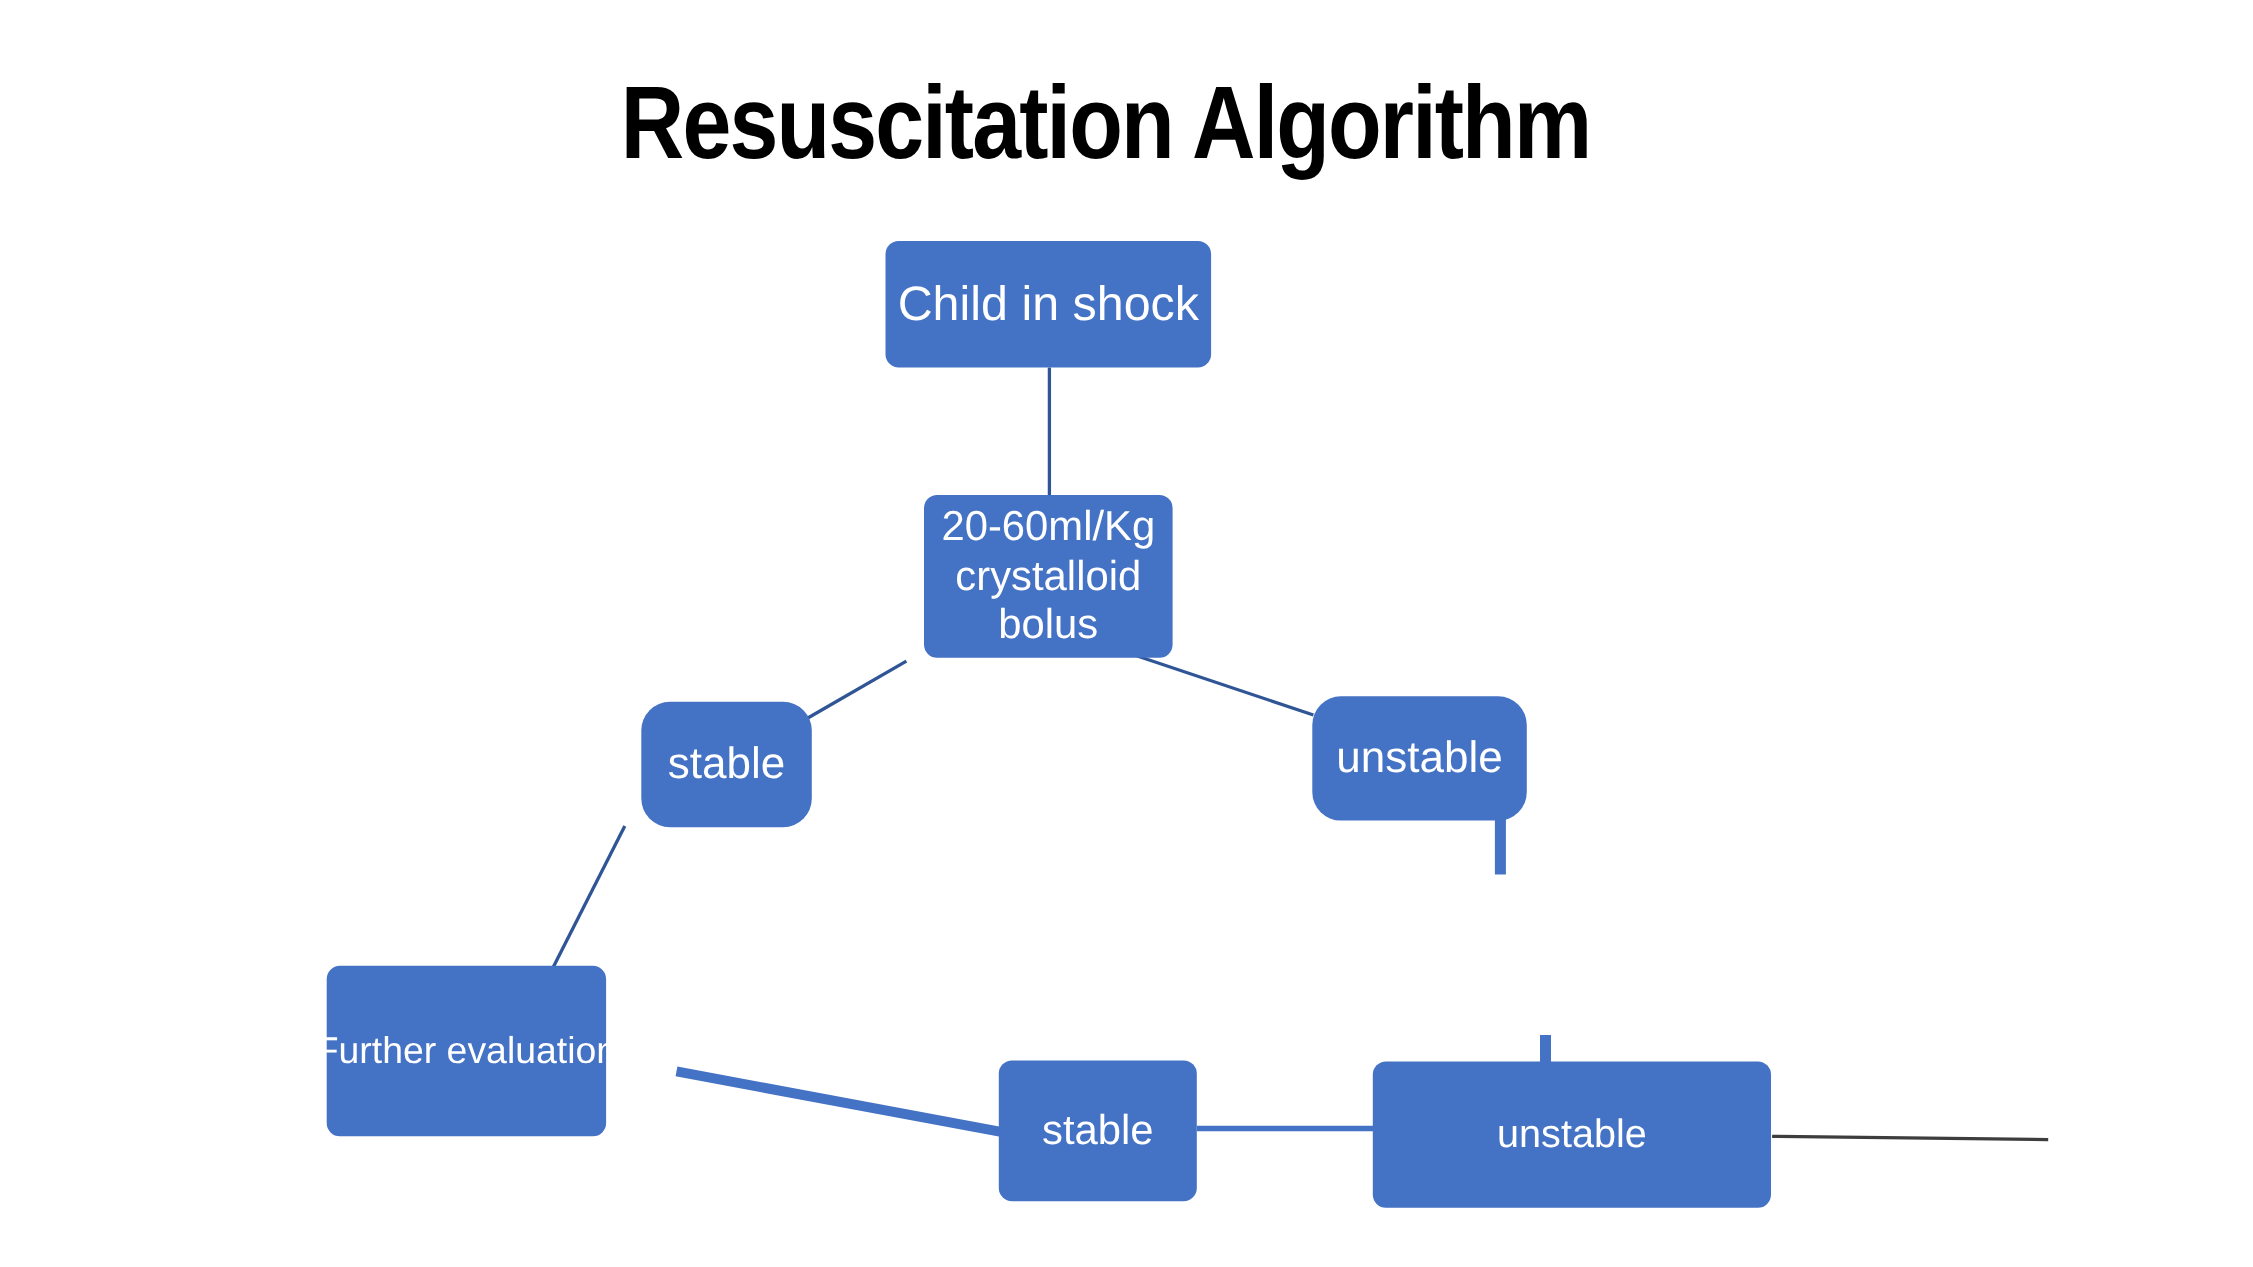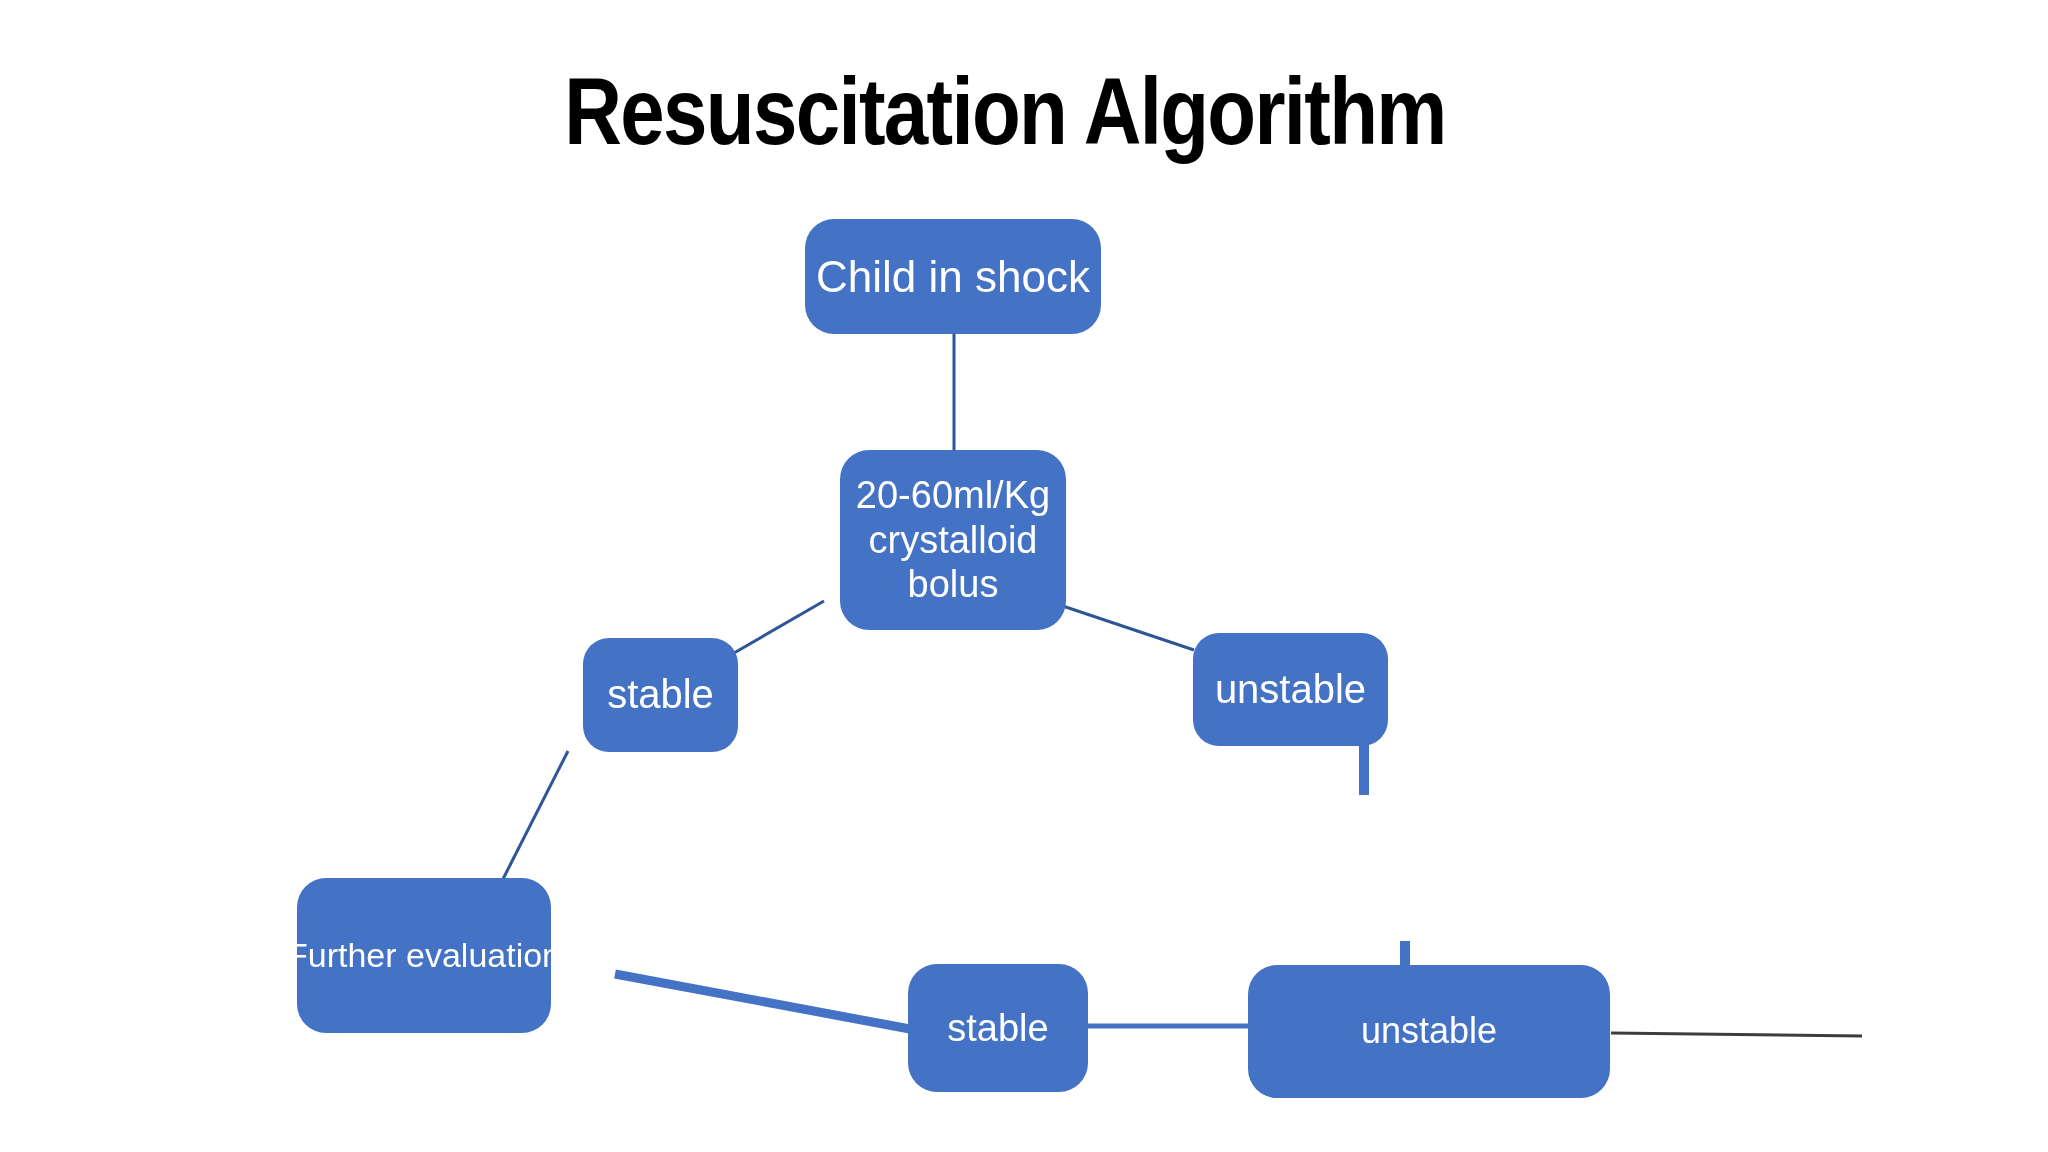--- a/index.html
+++ b/index.html
@@ -51,28 +51,28 @@
   .connectors line.gray   { stroke: var(--connector-gray);       stroke-width: 3; }
 
   .node {
     position: absolute;
     background: var(--node-fill);
     color: var(--node-text);
     display: flex;
     align-items: center;
     justify-content: center;
     text-align: center;
-    border-radius: 29px;
+    border-radius: 12px;
     white-space: nowrap;
     line-height: 1.18;
   }
   .node.wrap { white-space: normal; }
 
   #n-child     { left: 805px;  top: 219px; width: 296px; height: 115px; font-size: 44px; }
-  #n-bolus     { left: 840px;  top: 450px; width: 226px; height: 180px; font-size: 38px; padding: 4px 10px; }
+  #n-bolus     { left: 840px;  top: 450px; width: 226px; height: 148px; font-size: 38px; padding: 4px 10px; }
   #n-stable1   { left: 583px;  top: 638px; width: 155px; height: 114px; font-size: 40px; border-radius: 26px; }
   #n-unstable1 { left: 1193px; top: 633px; width: 195px; height: 113px; font-size: 40px; border-radius: 26px; }
   #n-further   { left: 297px;  top: 878px; width: 254px; height: 155px; font-size: 34px; }
   #n-blood     { left: 1172px; top: 793px; width: 438px; height: 150px; font-size: 40px; }
   #n-stable2   { left: 908px;  top: 964px; width: 180px; height: 128px; font-size: 38px; }
   #n-unstable2 { left: 1248px; top: 965px; width: 362px; height: 133px; font-size: 36px; }
   #n-or        { left: 1862px; top: 972px; width: 126px; height: 128px; font-size: 42px; border-radius: 34px; }
 </style>
 </head>
 <body>

